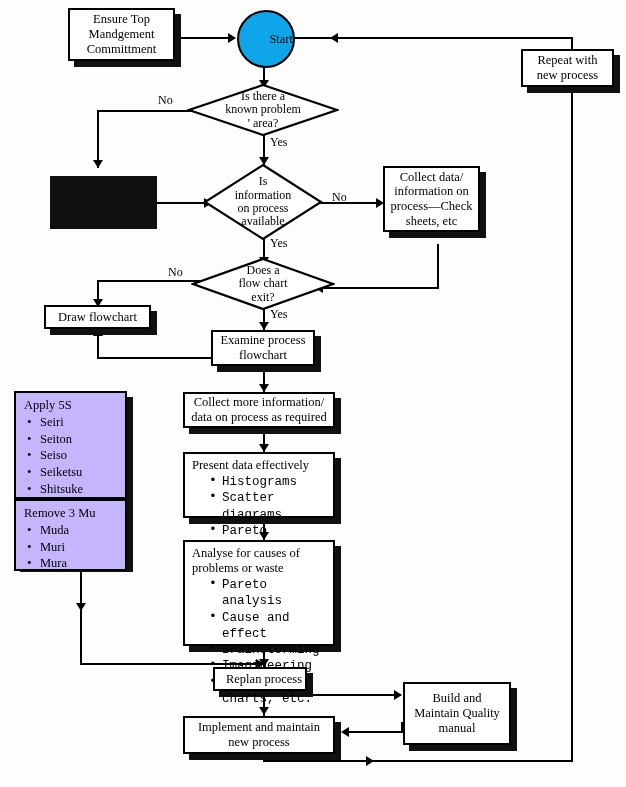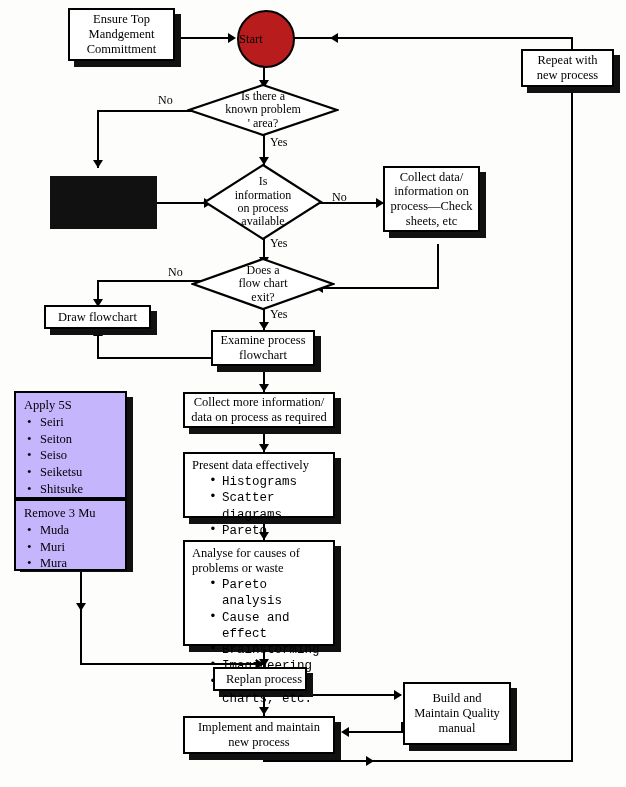--- a/index.html
+++ b/index.html
@@ -27,22 +27,22 @@
     z-index:5;
   }
   .node .ln{display:block;white-space:nowrap;}
   .shadowblk{position:absolute;background:#111;z-index:3;}
 
   
   .circle{
     position:absolute;
     border:2px solid #000;
     border-radius:50%;
-    background:#b91c1c;
-    display:flex;align-items:center;justify-content:flex-start;
+    background:#0ea5e9;
+    display:flex;align-items:center;justify-content:flex-end;
     font-size:12.5px;
     z-index:5;
   }
 
   
   .diamond{
     position:absolute;
     z-index:5;
   }
   .diamond svg{display:block;}

